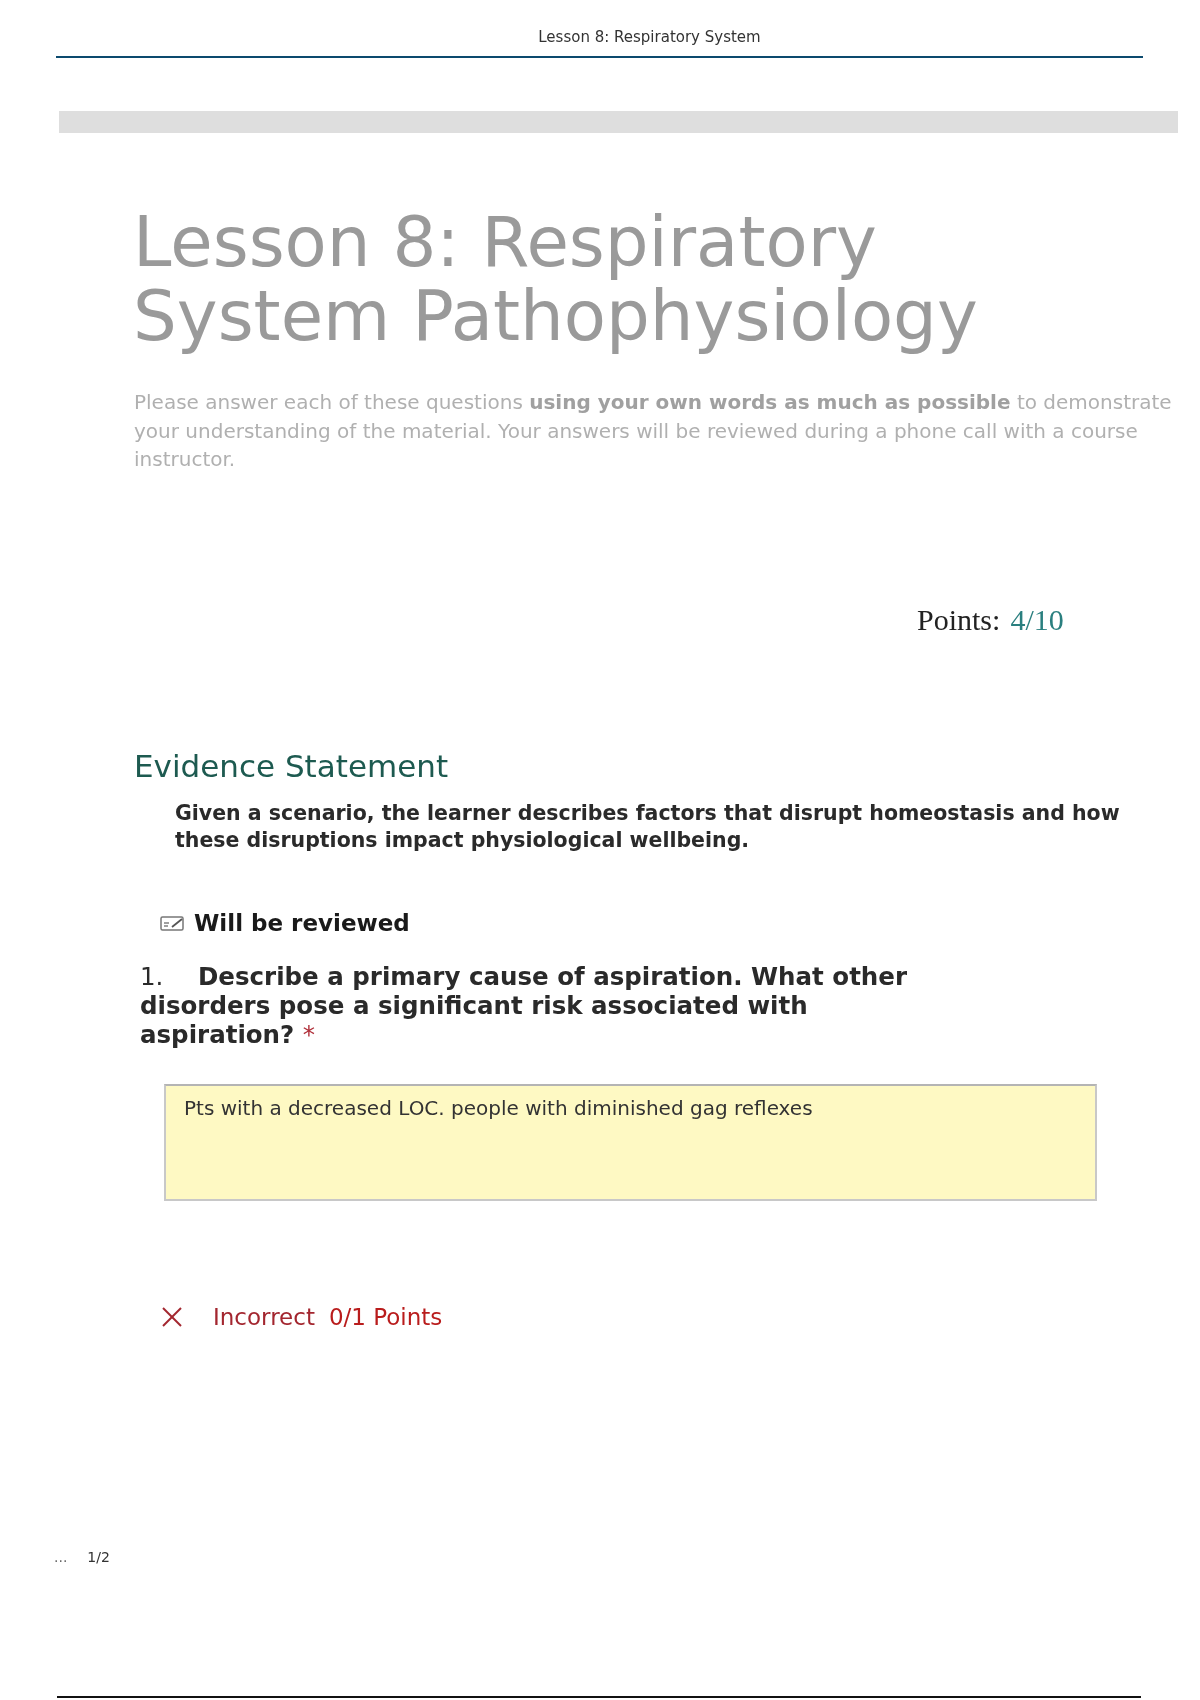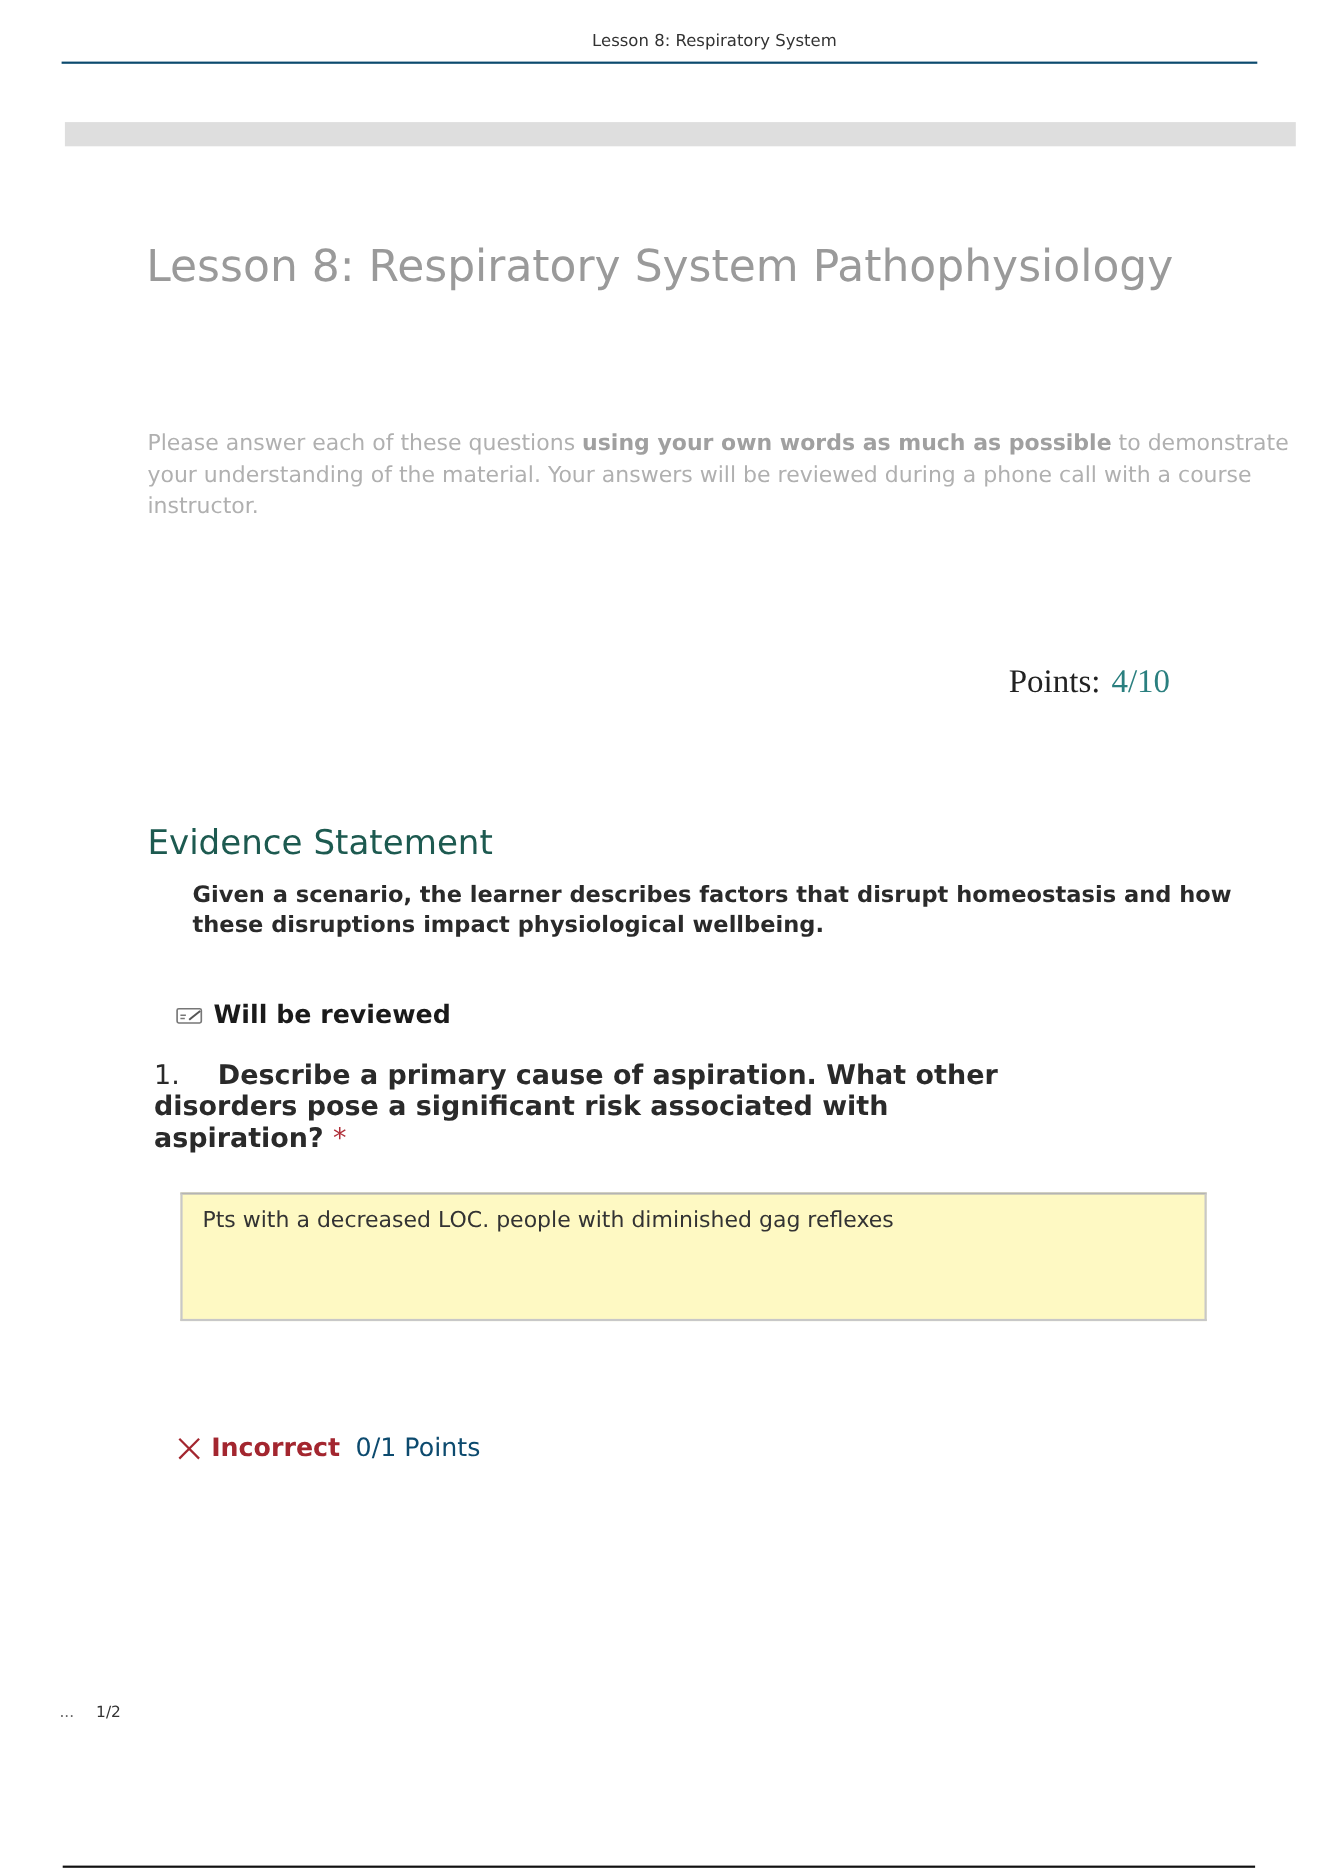--- a/index.html
+++ b/index.html
@@ -39,21 +39,21 @@
       top: 111px;
       width: 1119px;
       height: 22px;
       background: #dedede;
     }
     .main-title {
       position: absolute;
       left: 133px;
       top: 205px;
       width: 1000px;
-      font-size: 40px;
+      font-size: 69px;
       line-height: 74px;
       color: #9a9a9a;
       font-weight: normal;
       margin: 0;
     }
     .intro {
       position: absolute;
       left: 134px;
       top: 388px;
       width: 1040px;
@@ -157,25 +157,26 @@
       gap: 8px;
       color: #a3262f;
       font-size: 23px;
     }
     .result-icon {
       width: 24px;
       height: 24px;
       display: inline-block;
     }
     .result .status {
-      font-weight: bold;
+      font-weight: normal;
+      margin-left: 21px;
     }
     .result .score {
       margin-left: 6px;
-      color: #0c4a6e;
+      color: #b91c1c;
     }
     .pager {
       position: absolute;
       left: 54px;
       top: 1549px;
       font-size: 14px;
       color: #333;
       display: flex;
       gap: 20px;
     }

